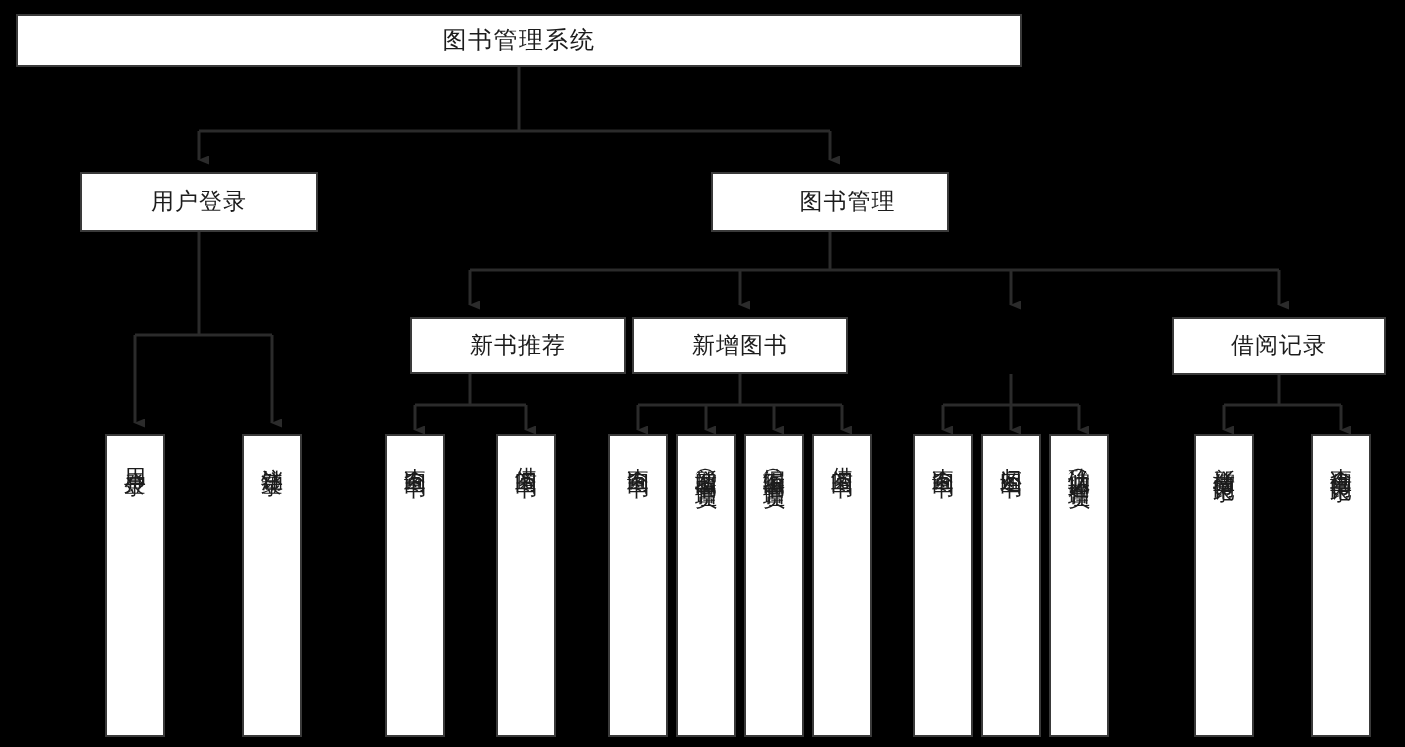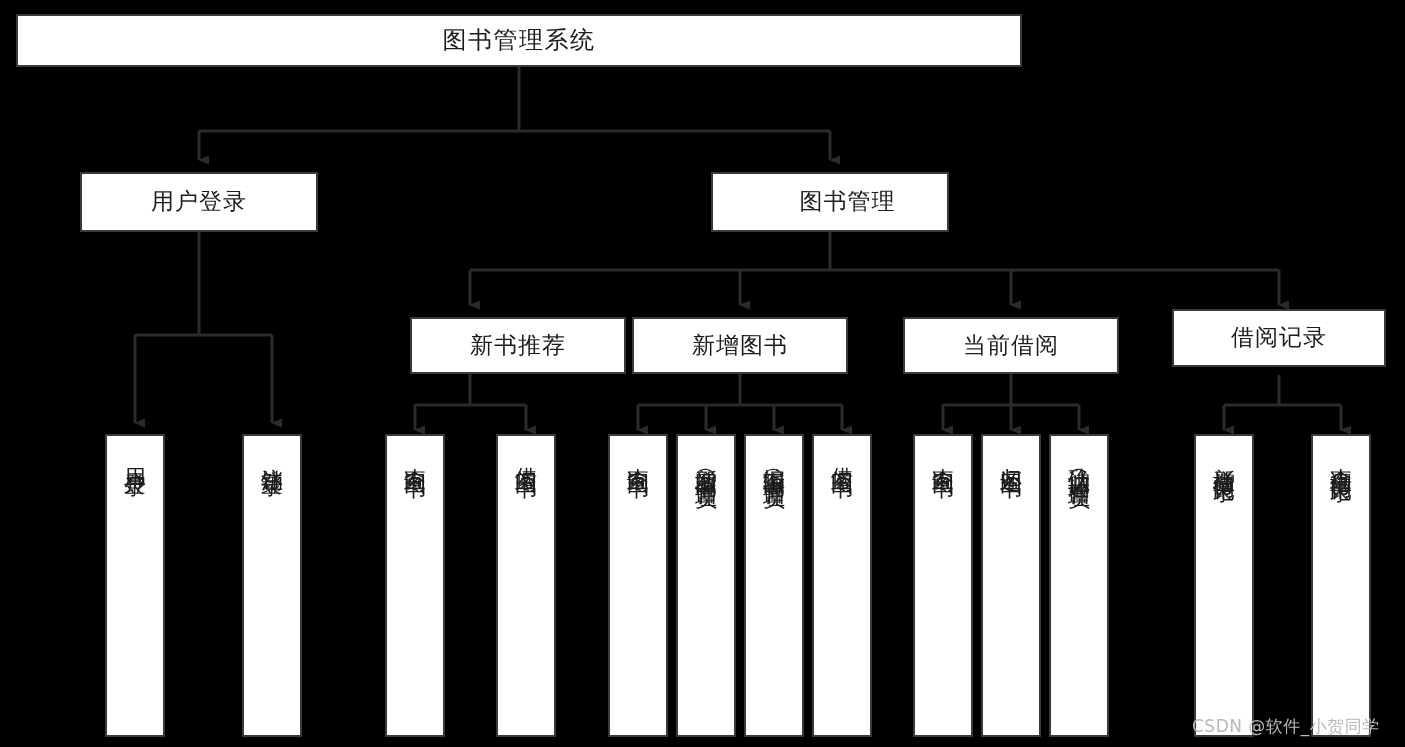--- a/index.html
+++ b/index.html
@@ -142,25 +142,22 @@
   </div>
 
   <div class="node horizontal" style="left:362px; top:317px; width:216px; height:57px;margin-left:48px;">
     <span class="node-label">新书推荐</span>
   </div>
 
   <div class="node horizontal" style="left:632px; top:317px; width:216px; height:57px;">
     <span class="node-label">新增图书</span>
   </div>
 
-  <div class="node horizontal" style="left:903px; top:317px; width:216px; height:57px;">
-    <span class="node-label">当前借阅</span>
-  </div>
-
-  <div class="node horizontal" style="left:1172px; top:309px; width:214px; height:58px;align-items:center;">
+
+  <div class="node horizontal" style="left:1172px; top:317px; width:214px; height:58px;align-items:center;">
     <span class="node-label">借阅记录</span>
   </div>
 
   <div class="node vertical" style="left:105px; top:434px; width:60px; height:303px;">
     <span class="node-label">用户登录</span>
   </div>
 
   <div class="node vertical" style="left:242px; top:434px; width:60px; height:303px;">
     <span class="node-label">注销登录</span>
   </div>
@@ -202,15 +199,14 @@
   </div>
 
   <div class="node vertical" style="left:1194px; top:434px; width:60px; height:303px;">
     <span class="node-label">新增借阅记录</span>
   </div>
 
   <div class="node vertical" style="left:1311px; top:434px; width:60px; height:303px;">
     <span class="node-label">查询借阅记录</span>
   </div>
 
-  <div class="watermark" style="left:1192px; top:715px;">CSDN @软件_小贺同学</div>
 
 </div>
 
 </body></html>

